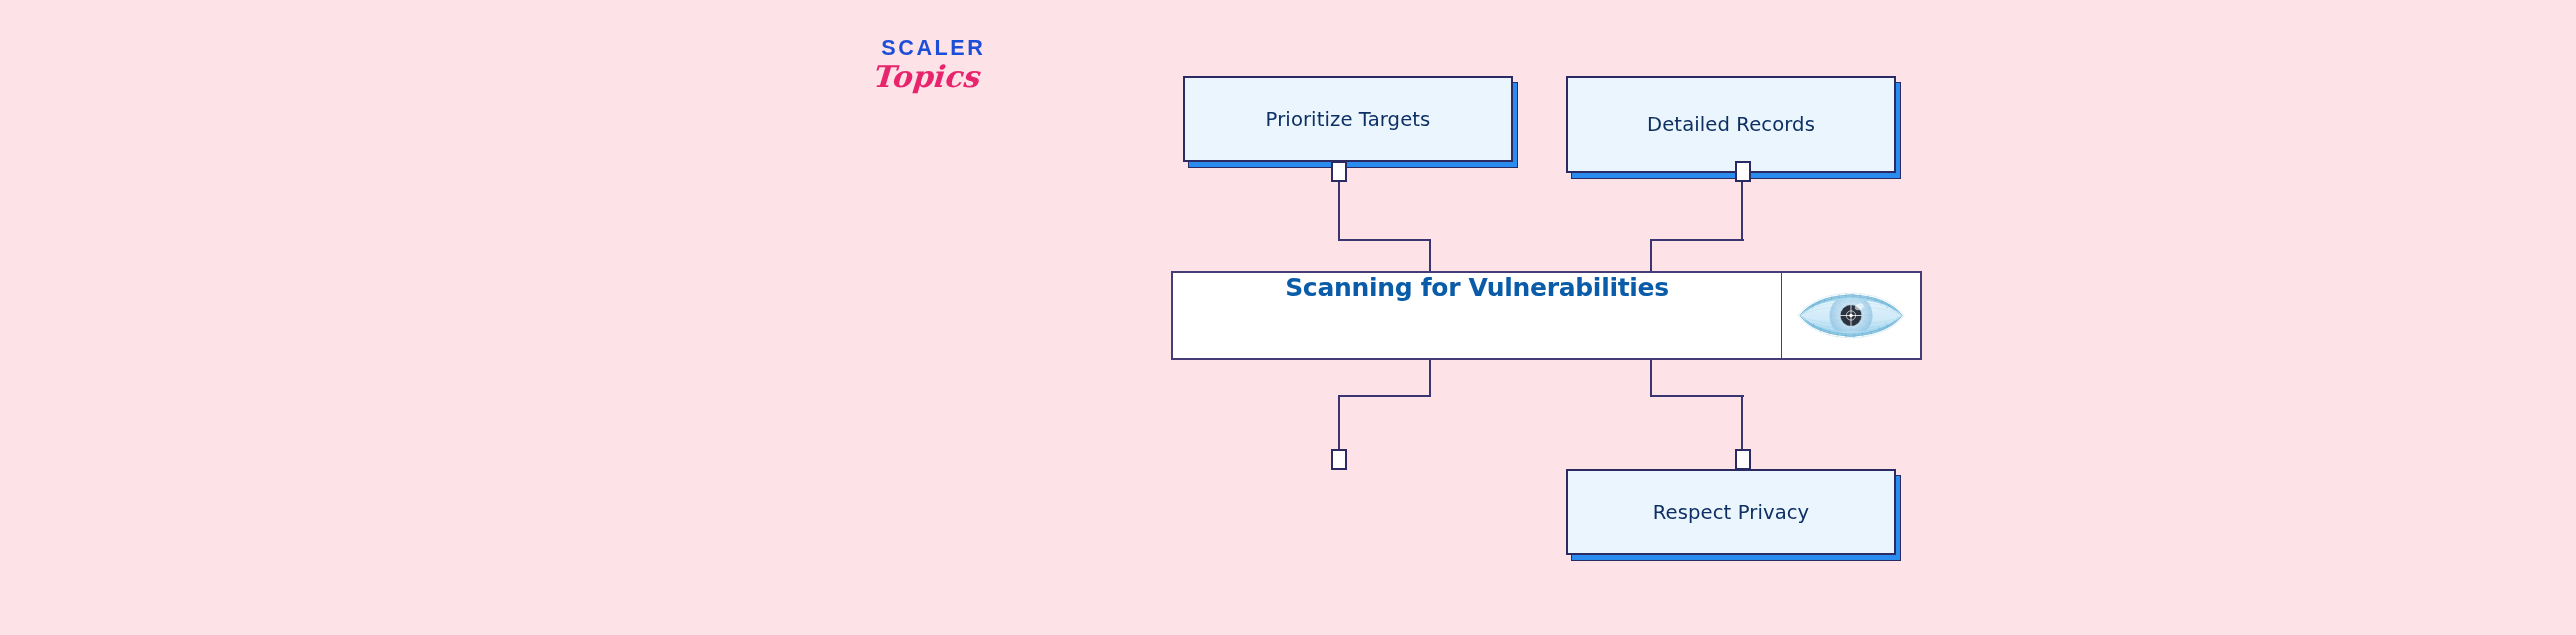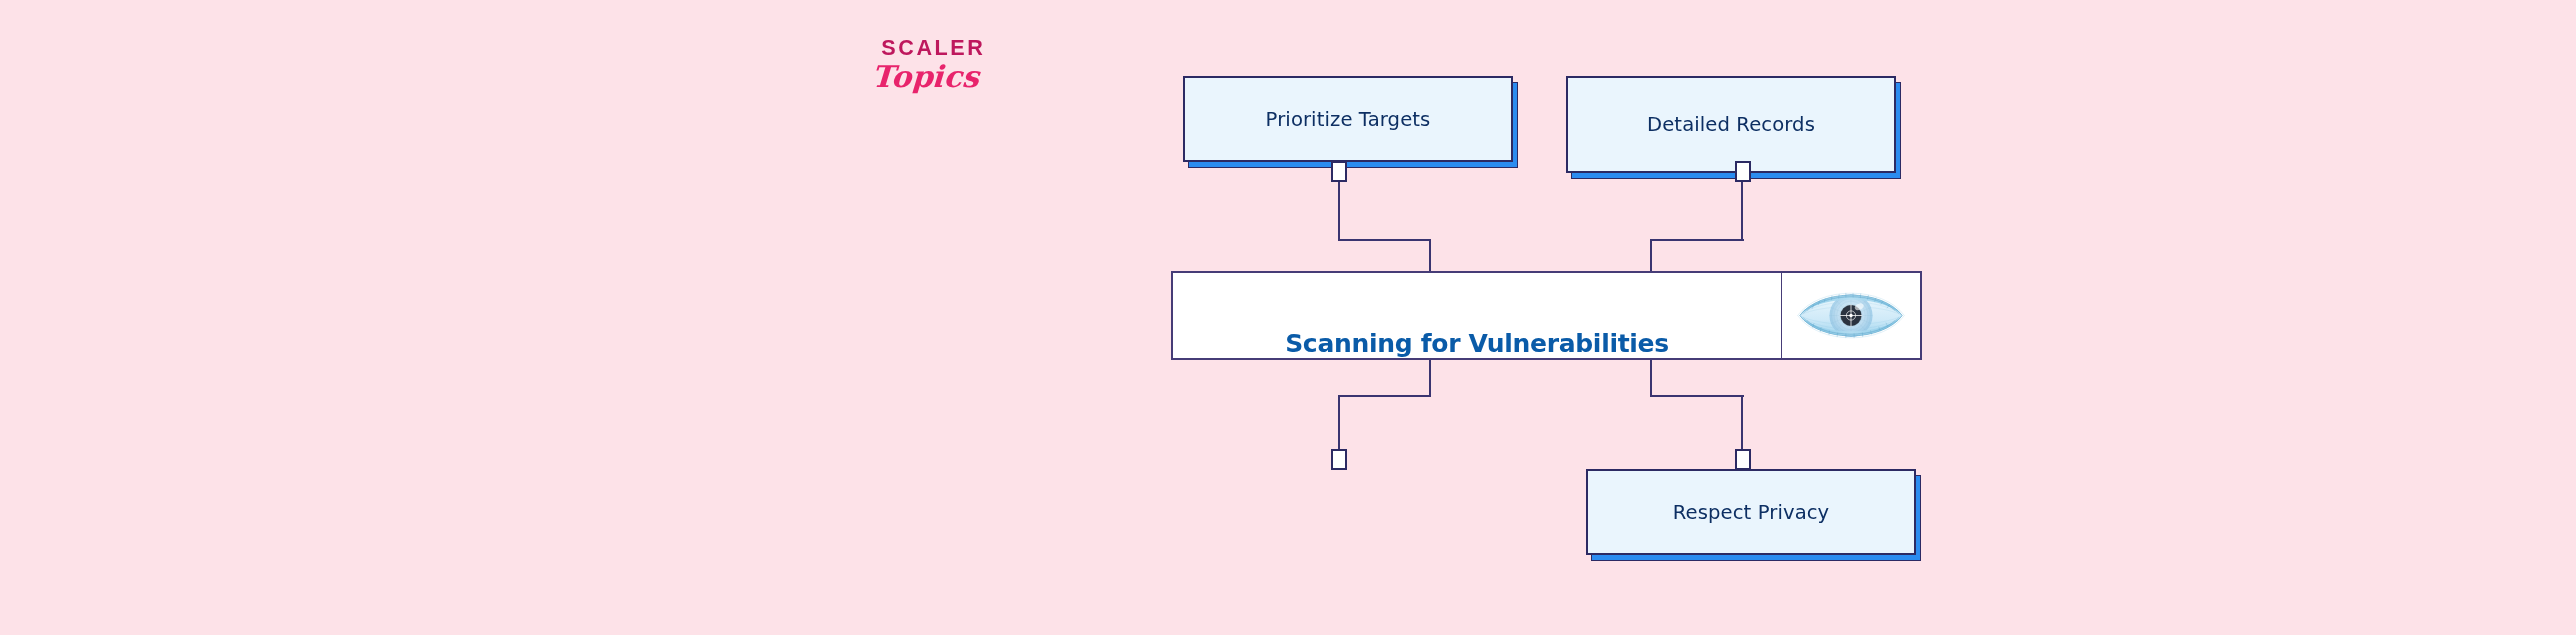--- a/index.html
+++ b/index.html
@@ -29,21 +29,21 @@
     top: 37px;
     width: 155px;
     height: 93px;
     user-select: none;
   }
   .logo-scaler {
     font-family: "Liberation Sans", "DejaVu Sans", sans-serif;
     font-weight: bold;
     font-size: 21.6px;
     letter-spacing: 2.6px;
-    color: #be185d;
+    color: #1d4ed8;
     line-height: 1;
     display: block;
     padding-left: 5.2px;
   }
   .logo-topics {
     font-family: "DejaVu Serif", "Liberation Serif", serif;
     font-style: italic;
     font-weight: bold;
     font-size: 30px;
     color: #e8246c;
@@ -100,21 +100,21 @@
     box-sizing: border-box;
     background: #ffffff;
     border: 2.1px solid #463c77;
     display: flex;
     align-items: stretch;
     z-index: 5;
   }
   #center-title-cell {
     flex: 1 1 auto;
     display: flex;
-    align-items: flex-end;
+    align-items: flex-start;
     justify-content: center;
     border-right: 1.5px solid #463c77;
     box-sizing: border-box;
   }
   #center-title {
     font-family: "DejaVu Sans", "Liberation Sans", sans-serif;
     font-weight: bold;
     font-size: 25px;
     color: #0a5ba8;
     white-space: nowrap;
@@ -288,21 +288,21 @@
 
         <path d="M20 75 C60 22, 180 22, 220 75 C180 128, 60 128, 20 75 Z" fill="none" stroke="#4f9dc4" stroke-width="1.1" opacity="0.9"></path>
         <path d="M16 75 C58 17, 182 17, 224 75 C182 133, 58 133, 16 75 Z" fill="none" stroke="#76bbdd" stroke-width="0.7" opacity="0.6"></path>
       </svg>
     </div>
   </div>
 
   <div class="nub" style="left:1331px; top:449px;"></div>
 
   <div class="nub" style="left:1735px; top:449px;"></div>
-  <div class="node" style="left:1566px; top:469px; width:330px; height:86px;margin-left:20px;">
+  <div class="node" style="left:1566px; top:469px; width:330px; height:86px;">
     <div class="shadow"></div>
     <div class="face">
       <span class="label">Respect Privacy</span>
     </div>
   </div>
 
 </div>
 
 
 </body></html>

